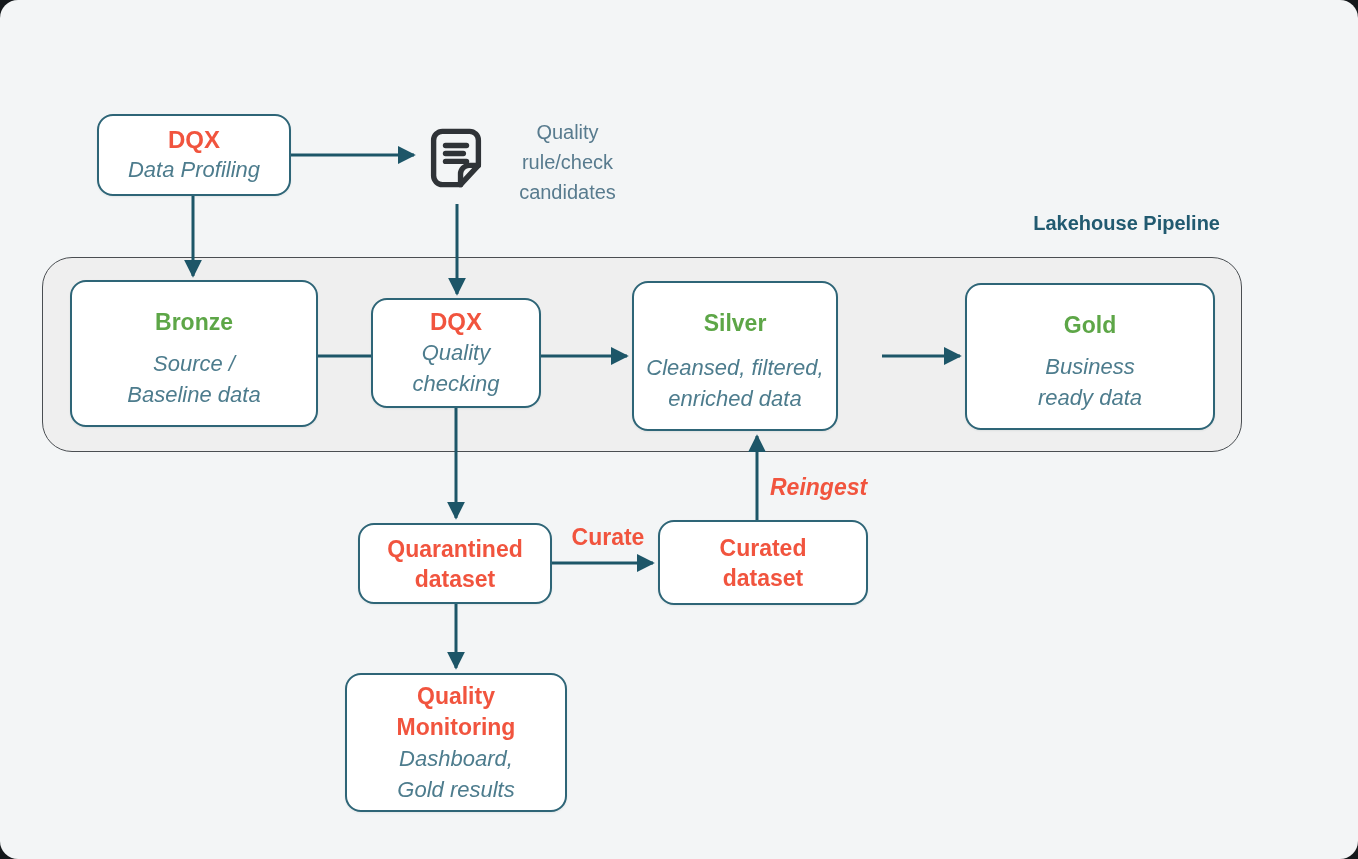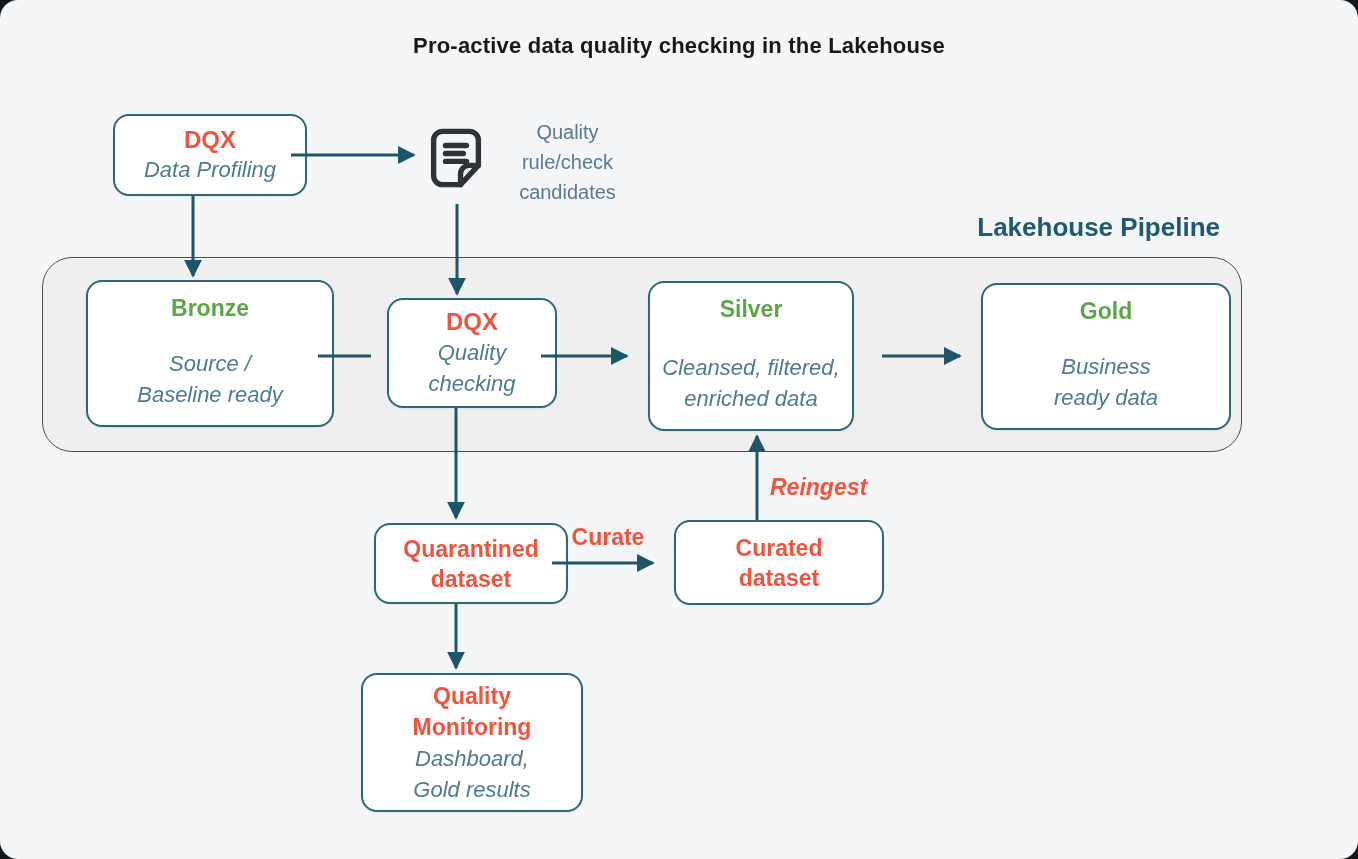--- a/index.html
+++ b/index.html
@@ -12,70 +12,68 @@
     position:absolute; top:33px; left:0; width:100%;
     text-align:center; font-size:22px; font-weight:700; color:#17191b;
     letter-spacing:0.2px;
   }
   .node {
     position:absolute; background:#ffffff;
     border:2px solid #2e6577; border-radius:16px;
     display:flex; flex-direction:column; align-items:center; justify-content:center;
     text-align:center; box-sizing:border-box;
     box-shadow:0 1px 2px rgba(30,60,70,0.08);
-    margin-left:16px;
   }
   .heading { font-weight:700; font-size:23px; line-height:30px; white-space:pre-line; }
   .heading.red   { color:var(--red); }
   .heading.green { color:var(--green); }
   .desc {
     font-style:italic; font-size:22px; color:var(--tealtext);
     line-height:31px; white-space:pre-line;
   }
-  .spread { justify-content:space-between; padding:11px 6px 15px; }
+  .spread { justify-content:space-between; padding:25px 6px 15px; }
 
   
   #profiling   { left:97px;  top:114px; width:194px; height:82px; }
   #bronze      { left:70px;  top:280px; width:248px; height:147px; }
   #dqx-qc      { left:371px; top:298px; width:170px; height:110px; }
   #silver      { left:632px; top:281px; width:206px; height:150px; }
   #gold        { left:965px; top:283px; width:250px; height:147px; }
   #quarantined { left:358px; top:523px; width:194px; height:81px; }
   #curated     { left:658px; top:520px; width:210px; height:85px; }
   #monitoring  { left:345px; top:673px; width:222px; height:139px; }
 
   .pipeline-container {
     position:absolute; left:42px; top:257px; width:1200px; height:195px;
     background:#efefef; border:1.6px solid #4a4e52; border-radius:30px;
     box-sizing:border-box;
   }
   .pipeline-label {
     position:absolute; top:212px; right:138px;
-    font-size:26px; font-weight:700; color:var(--pipelabel);
+    font-size:20px; font-weight:700; color:var(--pipelabel);
   }
   .candidates {
     position:absolute; left:500px; top:117px; width:135px;
     font-size:20px; line-height:30px; color:#587b8e;
     text-align:center; white-space:pre-line;
   }
   .doc-icon { position:absolute; left:422px; top:113px; width:68px; height:90px; }
   .edge-label {
     position:absolute; font-weight:700; font-size:23px; color:var(--red);
     white-space:nowrap;
   }
   #curate-label   { left:556px; top:524px; width:104px; text-align:center; }
   #reingest-label { left:770px; top:474px;font-style:italic; }
   .edges { position:absolute; left:0; top:0; pointer-events:none; }
 </style>
 </head>
 <body>
 
 <div class="canvas">
 
-  <div class="title">Pro-active data quality checking in the Lakehouse</div>
 
   <div class="node" id="profiling">
     <div class="heading red" style="font-size:24px;">DQX</div>
     <div class="desc" style="line-height:30px;">Data Profiling</div>
   </div>
 
   <div class="doc-icon">
     <svg viewBox="0 0 24 24" width="68" height="90" fill="none" stroke="#2f3337" stroke-width="1.9" stroke-linecap="round" stroke-linejoin="round">
       <path d="M7.2 2.6 H16.8 C18.5 2.6 19.9 4 19.9 5.7 V14.6 L13.6 21.4 H7.2 C5.5 21.4 4.1 20 4.1 18.3 V5.7 C4.1 4 5.5 2.6 7.2 2.6 Z"></path>
       <path d="M19.9 14.6 H16.6 C15 14.6 13.6 16 13.6 17.6 V21.4"></path>
@@ -88,21 +86,21 @@
   <div class="candidates">Quality
 rule/check
 candidates</div>
 
   <div class="pipeline-label">Lakehouse Pipeline</div>
   <div class="pipeline-container"></div>
 
   <div class="node spread" id="bronze">
     <div class="heading green">Bronze</div>
     <div class="desc">Source /
-Baseline ready</div>
+Baseline data</div>
   </div>
 
   <div class="node" id="dqx-qc">
     <div class="heading red" style="font-size:24px;">DQX</div>
     <div class="desc">Quality
 checking</div>
   </div>
 
   <div class="node spread" id="silver">
     <div class="heading green">Silver</div>

